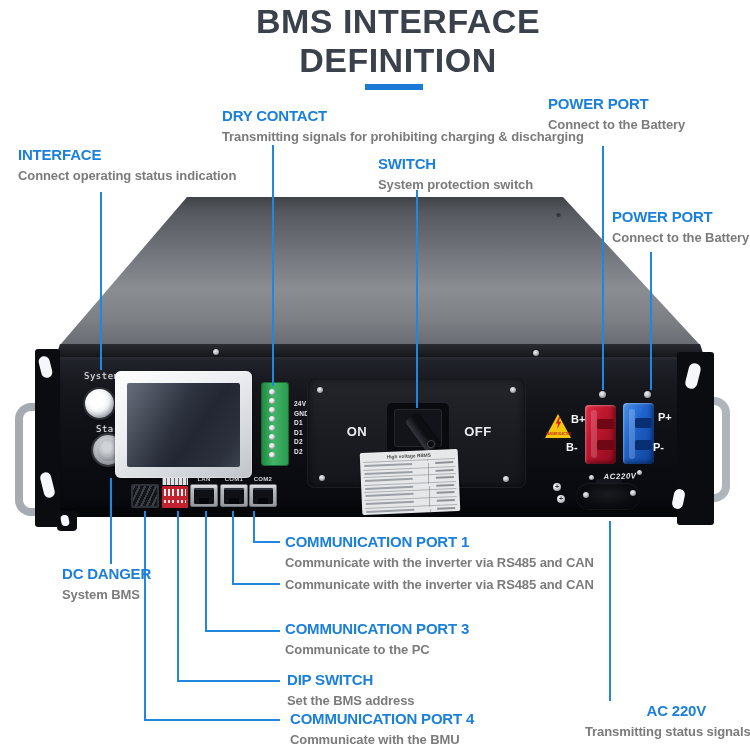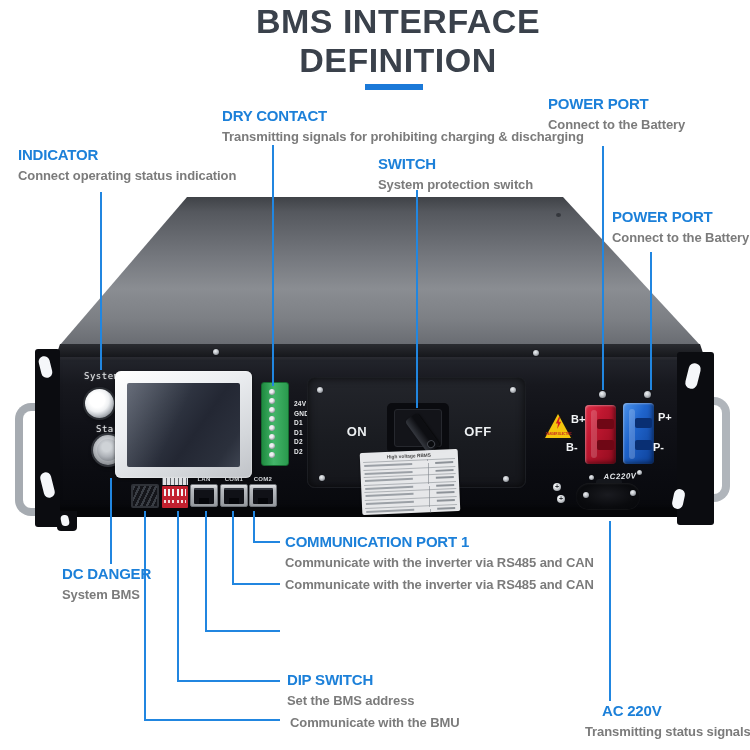--- a/index.html
+++ b/index.html
@@ -314,21 +314,21 @@
   <div class="vl" style="left:177px;top:511px;height:171px;"></div>
   <div class="hl" style="left:177px;top:680px;width:103px;"></div>
   <div class="vl" style="left:205px;top:511px;height:121px;"></div>
   <div class="hl" style="left:205px;top:630px;width:75px;"></div>
   <div class="vl" style="left:232px;top:511px;height:74px;"></div>
   <div class="hl" style="left:232px;top:583px;width:48px;"></div>
   <div class="vl" style="left:253px;top:511px;height:32px;"></div>
   <div class="hl" style="left:253px;top:541px;width:27px;"></div>
 
   <div class="co" style="left:18px;top:146px;">
-    <div class="co-title">INDICATOR</div>
+    <div class="co-title">INTERFACE</div>
     <div class="co-desc">Connect operating status indication</div>
   </div>
   <div class="co" style="left:222px;top:107px;">
     <div class="co-title">DRY CONTACT</div>
     <div class="co-desc">Transmitting signals for prohibiting charging &amp; discharging</div>
   </div>
   <div class="co" style="left:378px;top:155px;">
     <div class="co-title">SWITCH</div>
     <div class="co-desc">System protection switch</div>
   </div>
@@ -344,25 +344,30 @@
     <div class="co-title">DC DANGER</div>
     <div class="co-desc">System BMS</div>
   </div>
   <div class="co" style="left:285px;top:533px;">
     <div class="co-title">COMMUNICATION PORT 1</div>
     <div class="co-desc">Communicate with the inverter via RS485 and CAN</div>
   </div>
   <div class="co" style="left:285px;top:572px;">
     <div class="co-desc">Communicate with the inverter via RS485 and CAN</div>
   </div>
+  <div class="co" style="left:285px;top:620px;">
+    <div class="co-title">COMMUNICATION PORT 3</div>
+    <div class="co-desc">Communicate to the PC</div>
+  </div>
   <div class="co" style="left:287px;top:671px;">
     <div class="co-title">DIP SWITCH</div>
     <div class="co-desc">Set the BMS address</div>
   </div>
   <div class="co" style="left:290px;top:710px;">
+    <div class="co-title">COMMUNICATION PORT 4</div>
     <div class="co-desc">Communicate with the BMU</div>
   </div>
-  <div class="co" style="left:602px;top:702px;">
+  <div class="co" style="left:602px;top:702px;text-align:center;">
     <div class="co-title">AC 220V</div>
     <div class="co-desc" style="margin-left:-17px;">Transmitting status signals</div>
   </div>
 
 </div>
 
 </body></html>

